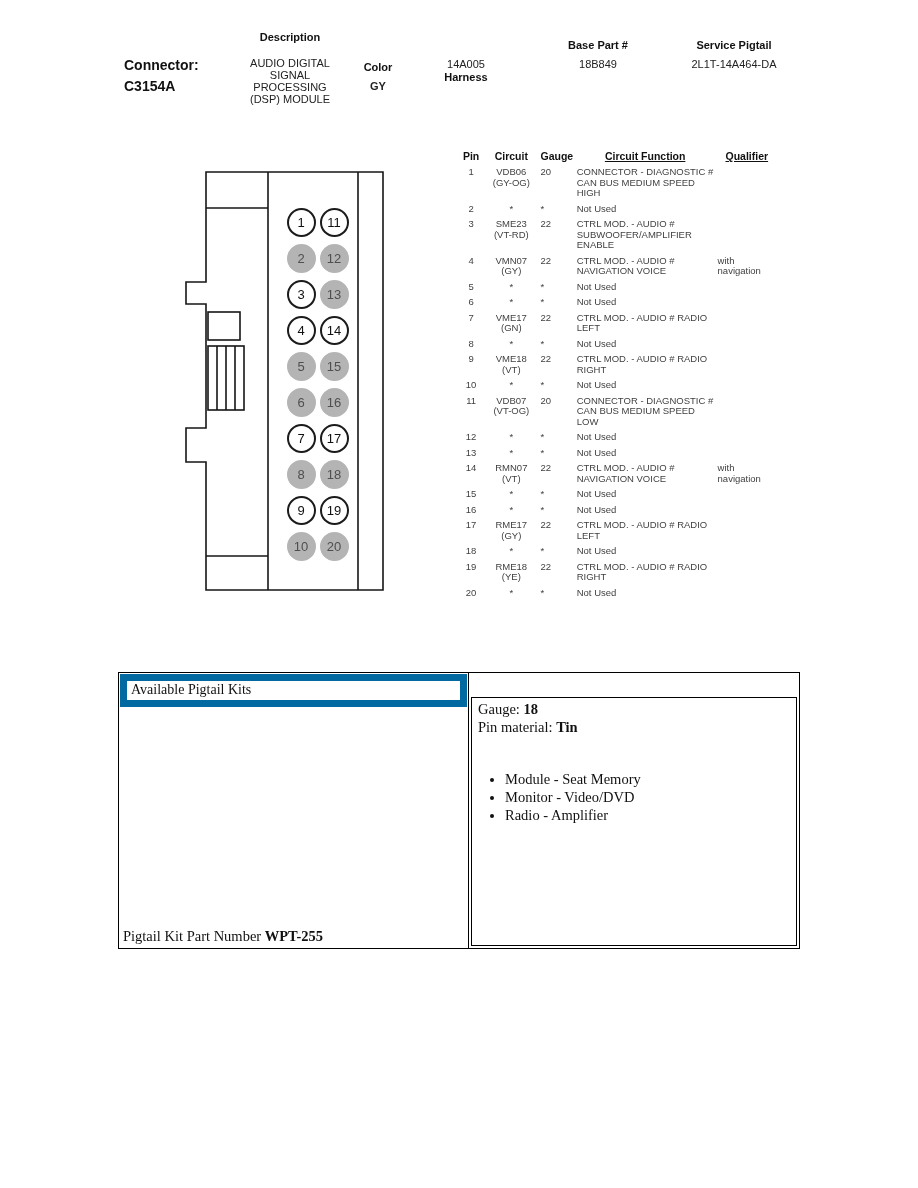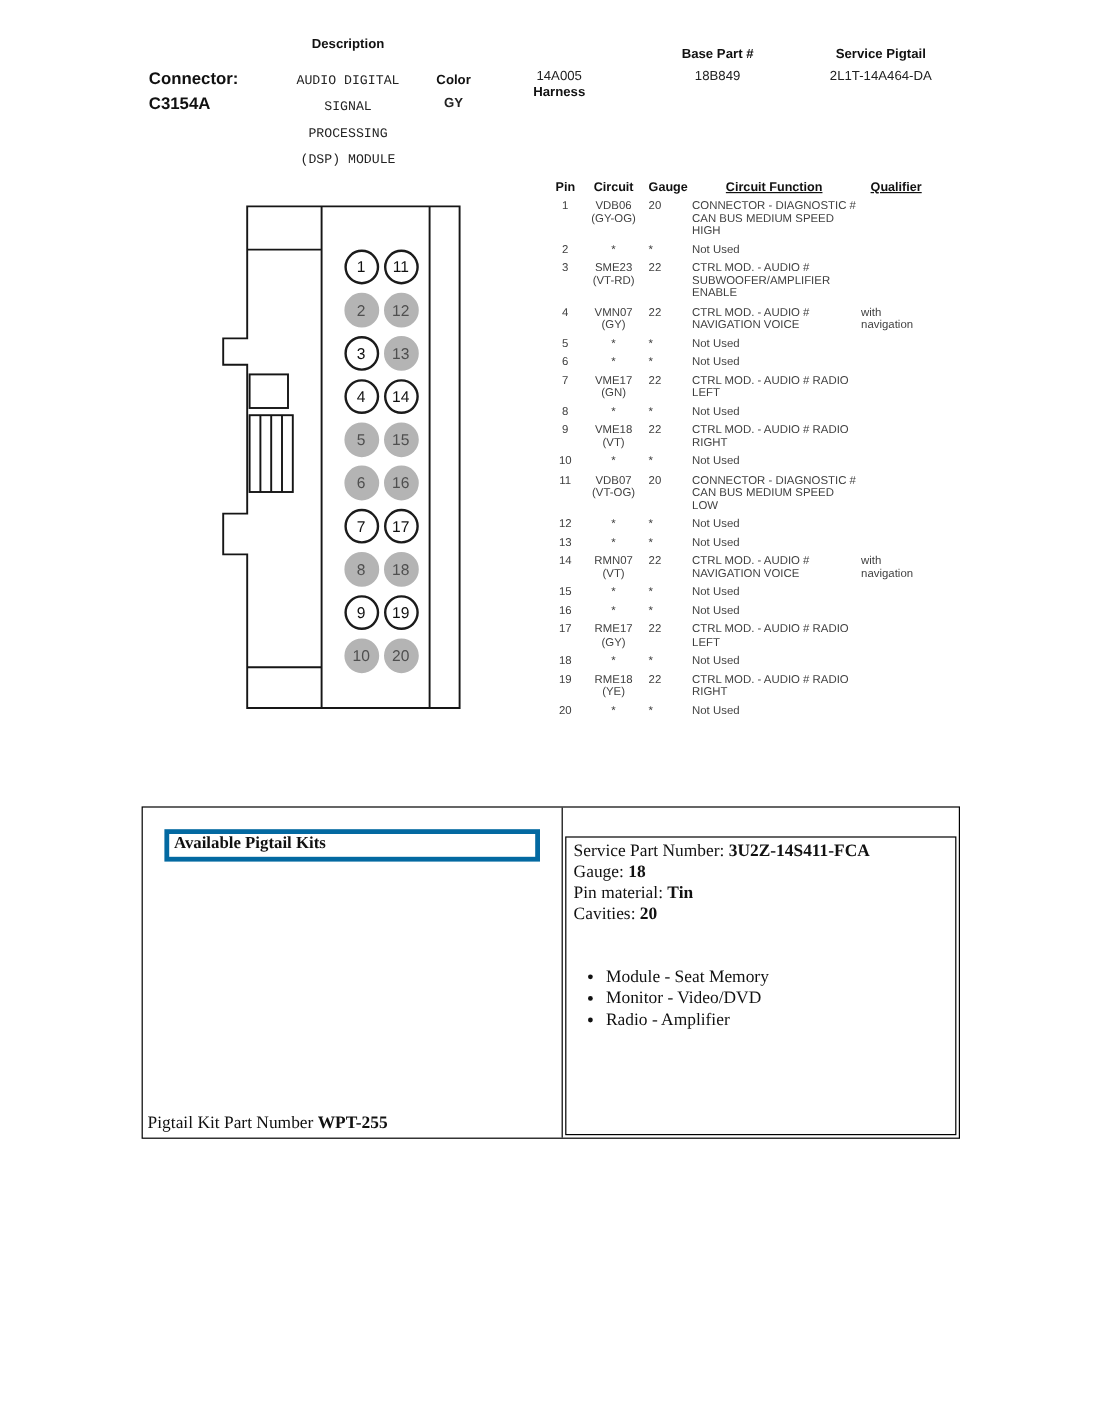--- a/index.html
+++ b/index.html
@@ -31,42 +31,42 @@
   .col-circuit{width:54px;text-align:center;white-space:pre-line;}
   .col-gauge{width:36px;}
   .col-function{width:140px;text-align:left;}
   .col-qualifier{width:62px;text-align:left;margin-top:15px;}
   th.col-function,th.col-qualifier{text-align:center;text-decoration:underline;}
 
   
   .pigtail{position:absolute;left:118px;top:672px;width:682px;height:277px;
            border:1px solid #000;box-sizing:border-box;font-family:"Liberation Serif",serif;}
   .pt-left{position:absolute;left:0;top:0;width:349px;height:100%;border-right:1px solid #000;}
-  .pt-header{margin:18px;border:4px solid #0369a1;padding:1px 4px;height:17px;
-             font-weight:bold;font-size:14px;color:#111;}
+  .pt-header{margin:1px;border:7px solid #0369a1;padding:1px 4px;height:17px;
+             font-weight:normal;font-size:14px;color:#111;}
   .pt-kitline{position:absolute;left:4px;bottom:3px;font-size:14.5px;color:#111;}
   .pt-right{position:absolute;left:352px;top:24px;right:2px;bottom:2px;border:1px solid #000;
             padding:3px 6px;box-sizing:border-box;}
   .pt-line{font-size:14.5px;line-height:17.5px;color:#111;}
   .pt-spacer{height:17px;}
   #uses-list{margin:17px 0 0 27px;padding:0;}
   #uses-list li{font-size:14.5px;line-height:18px;color:#111;}
 </style>
 </head>
 <body>
 
 <div id="page">
 
   <div class="abs conn-title" style="left:124px;top:55px;">
     <div>Connector:</div>
     <div>C3154A</div>
   </div>
 
   <div class="abs hlabel" style="left:238px;top:31px;width:104px;">Description</div>
-  <div class="abs hvalue pre" style="left:226px;top:57px;width:128px;line-height:22px;font-family:Liberation Mono, monospace;">AUDIO DIGITAL
+  <div class="abs hvalue pre" style="left:226px;top:57px;width:128px;line-height:12px;">AUDIO DIGITAL
 SIGNAL
 PROCESSING
 (DSP) MODULE</div>
 
   <div class="abs hlabel" style="left:356px;top:61px;width:44px;">Color</div>
   <div class="abs hvalue" style="left:356px;top:80px;width:44px;font-weight:bold;">GY</div>
 
   <div class="abs hlabel" style="left:424px;top:39px;width:84px;margin-top:32px;">Harness</div>
   <div class="abs hvalue" style="left:424px;top:58px;width:84px;">14A005</div>
 
@@ -287,30 +287,24 @@
 
   <div class="pigtail">
     <div class="pt-left">
       <div class="pt-header">Available Pigtail Kits</div>
       <div class="pt-kitline">
         <span>Pigtail Kit Part Number </span><b>WPT-255</b>
       </div>
     </div>
     <div class="pt-right">
       <div class="pt-line">
-        <span>Service Part Number: </span><b>3U2Z-14S411-FCA</b>
-      </div>
-      <div class="pt-line">
         <span>Gauge: </span><b>18</b>
       </div>
       <div class="pt-line">
         <span>Pin material: </span><b>Tin</b>
-      </div>
-      <div class="pt-line">
-        <span>Cavities: </span><b>20</b>
       </div>
       <div class="pt-spacer"></div>
       <ul id="uses-list">
           <li>Module - Seat Memory</li>
           <li>Monitor - Video/DVD</li>
           <li>Radio - Amplifier</li>
         </ul>
     </div>
   </div>
 

